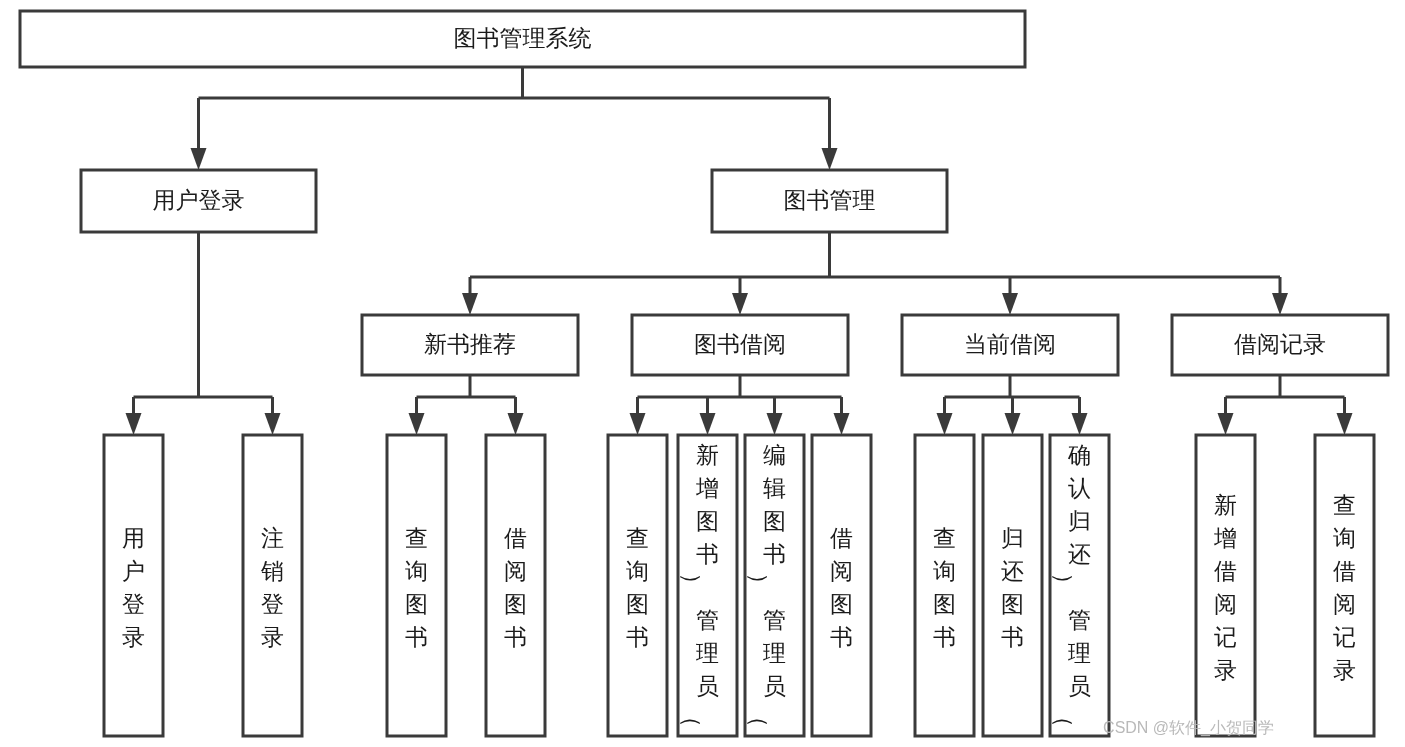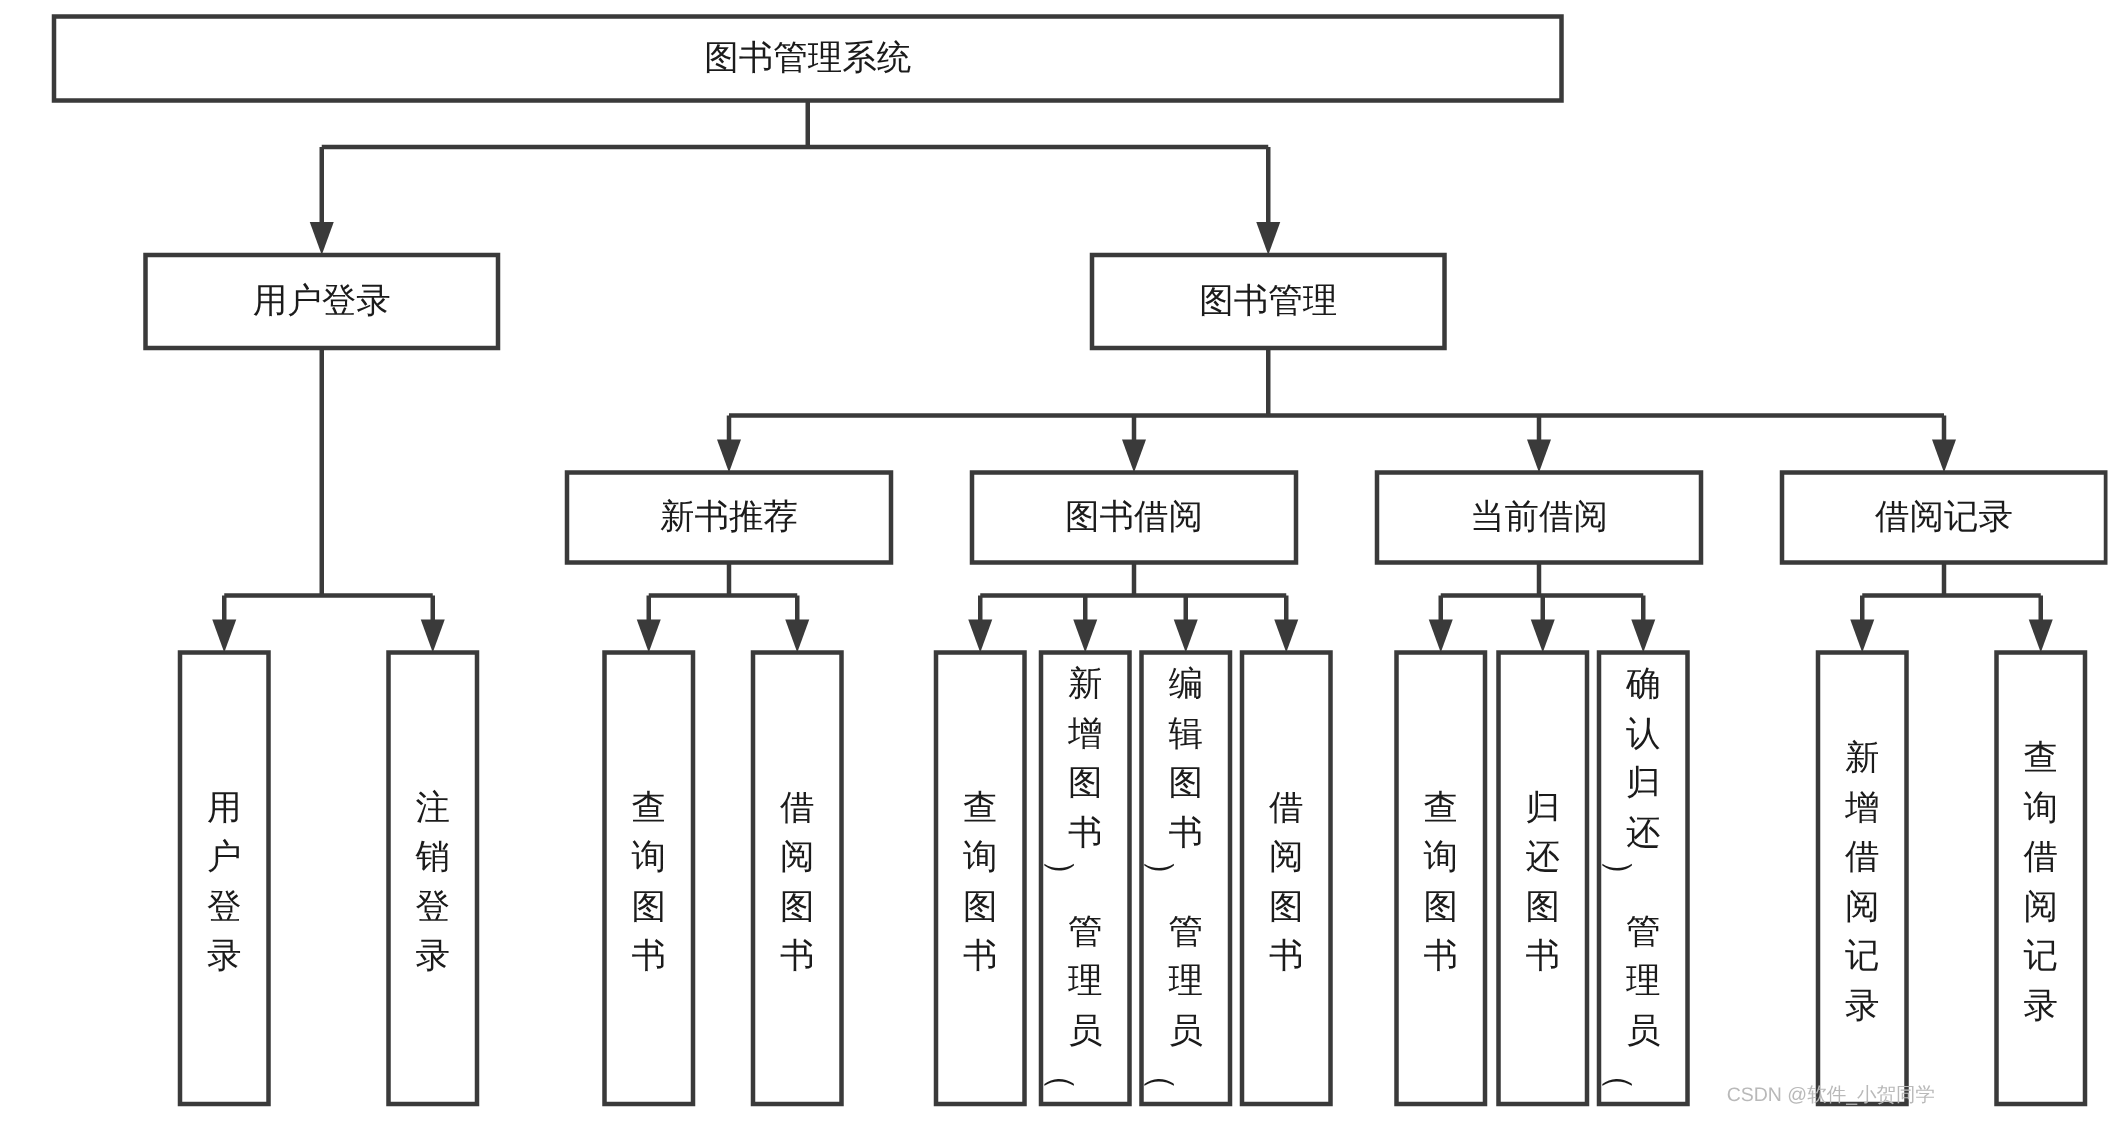--- a/index.html
+++ b/index.html
@@ -9,21 +9,21 @@
   }
   body {
     width: 1405px;
     height: 747px;
     font-family: "Liberation Sans", "DejaVu Sans", sans-serif;
     overflow: hidden;
     position: relative;
   }
   #diagram-root {
     position: absolute;
-    left: 16px;
+    left: 0;
     top: 0;
     width: 1286px;
     height: 747px;
   }
   svg.flow {
     display: block;
     width: 1405px;
     height: 747px;
   }
   .node-rect {
@@ -45,21 +45,21 @@
   }
   .arrow-head {
     fill: #3a3a3a;
     stroke: none;
   }
   .watermark {
     position: absolute;
     right: 12px;
     bottom: 8px;
     font-family: "Liberation Sans", "DejaVu Sans", sans-serif;
-    font-size: 13px;
+    font-size: 16px;
     color: #b9b9b9;
     white-space: nowrap;
     pointer-events: none;
   }
 </style>
 </head>
 <body>
 
 <div id="diagram-root">
   <svg class="flow" viewBox="0 0 1405 747" xmlns="http://www.w3.org/2000/svg">

